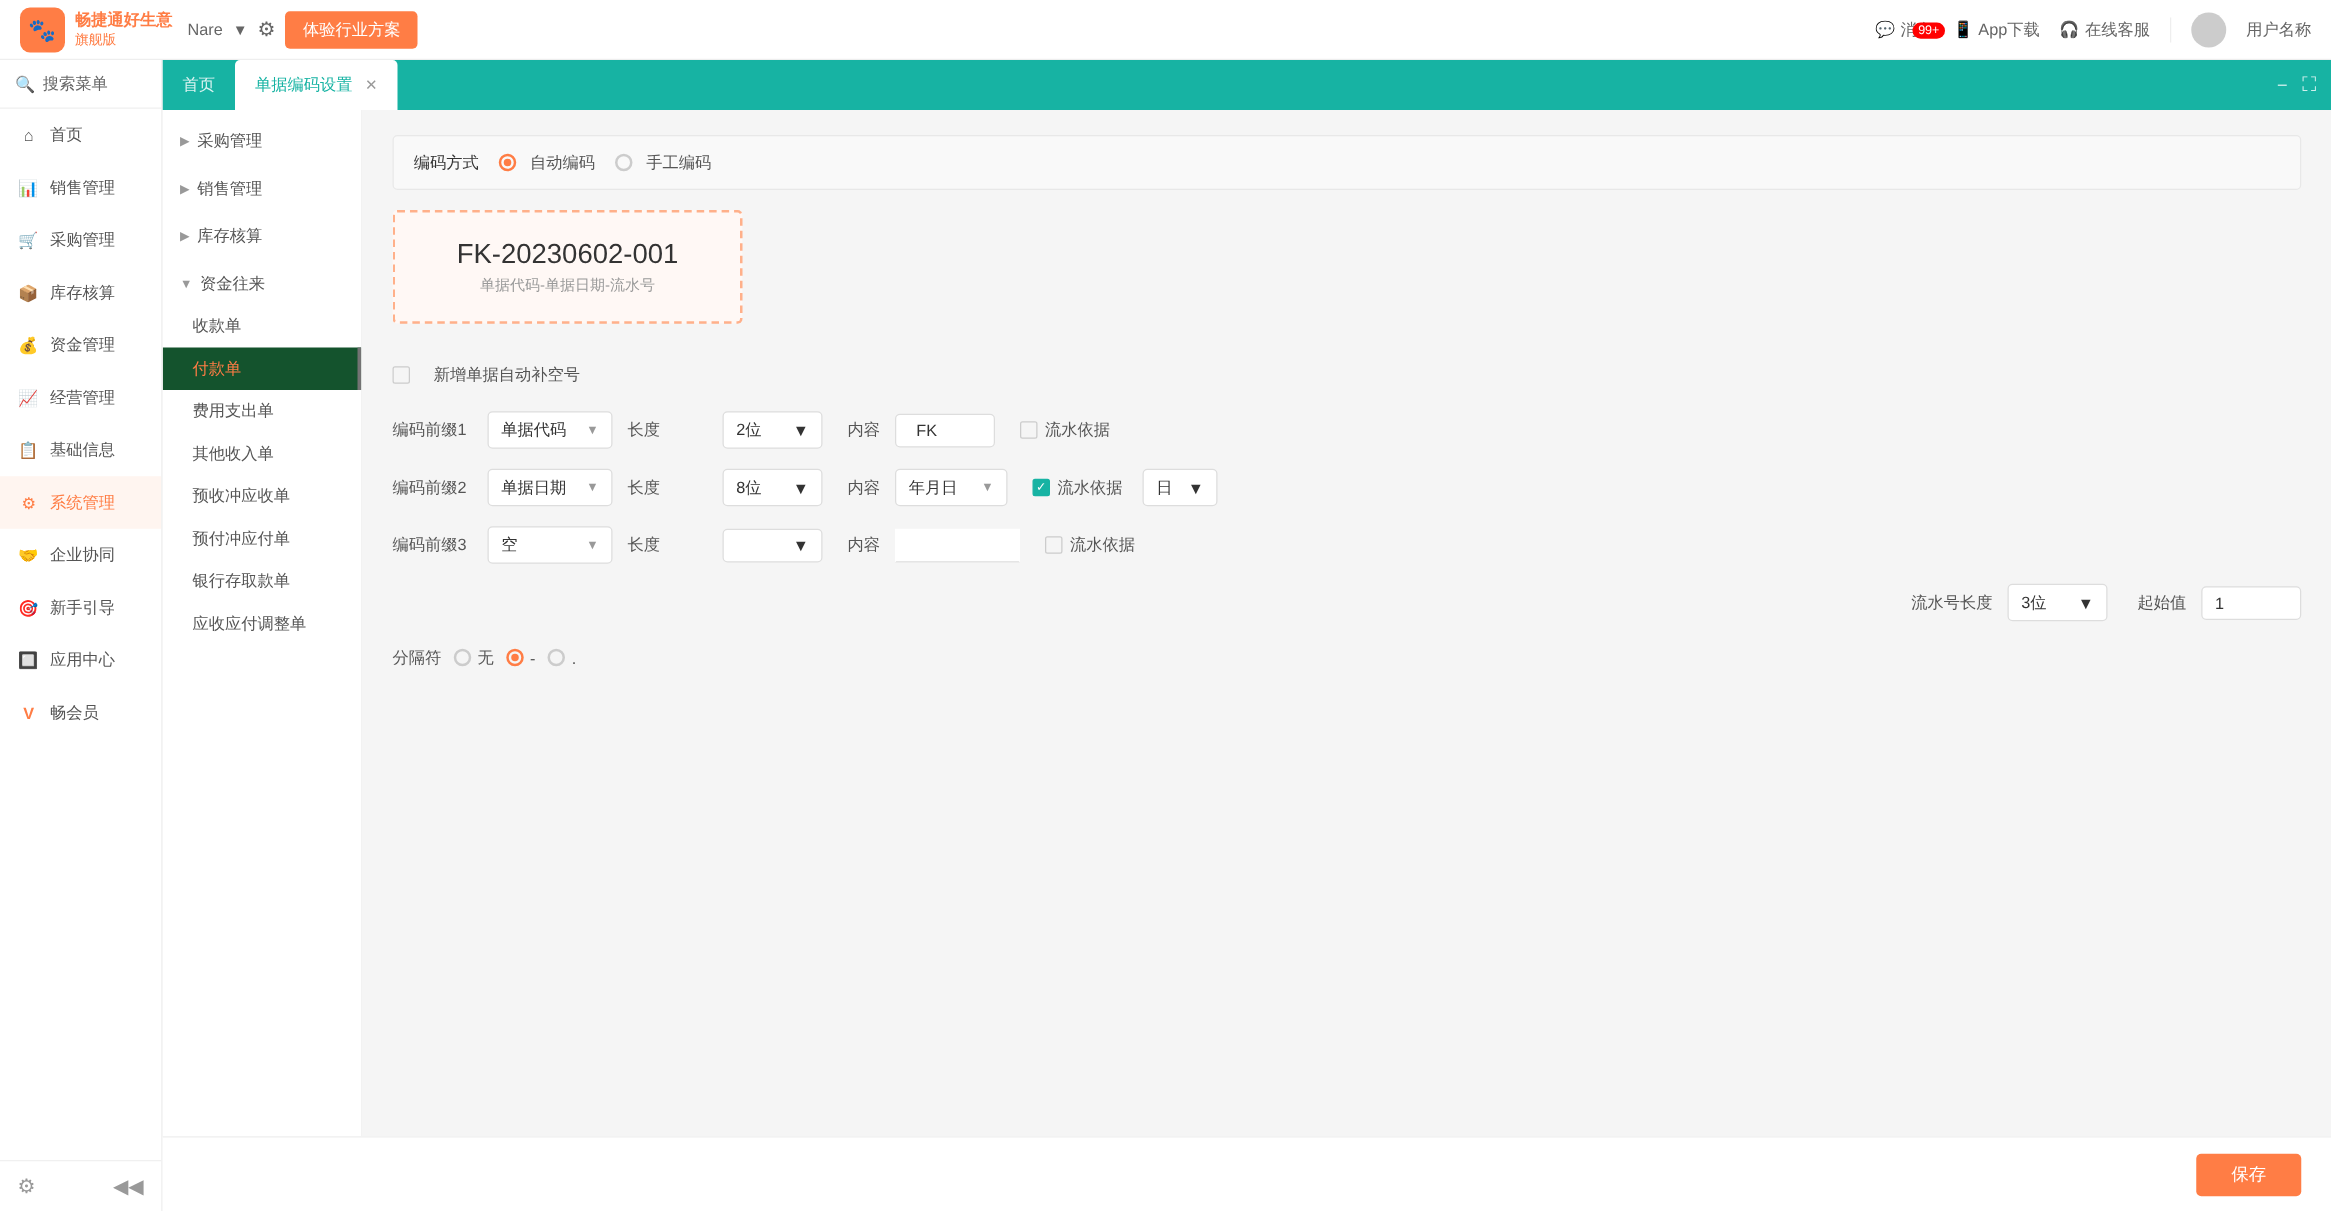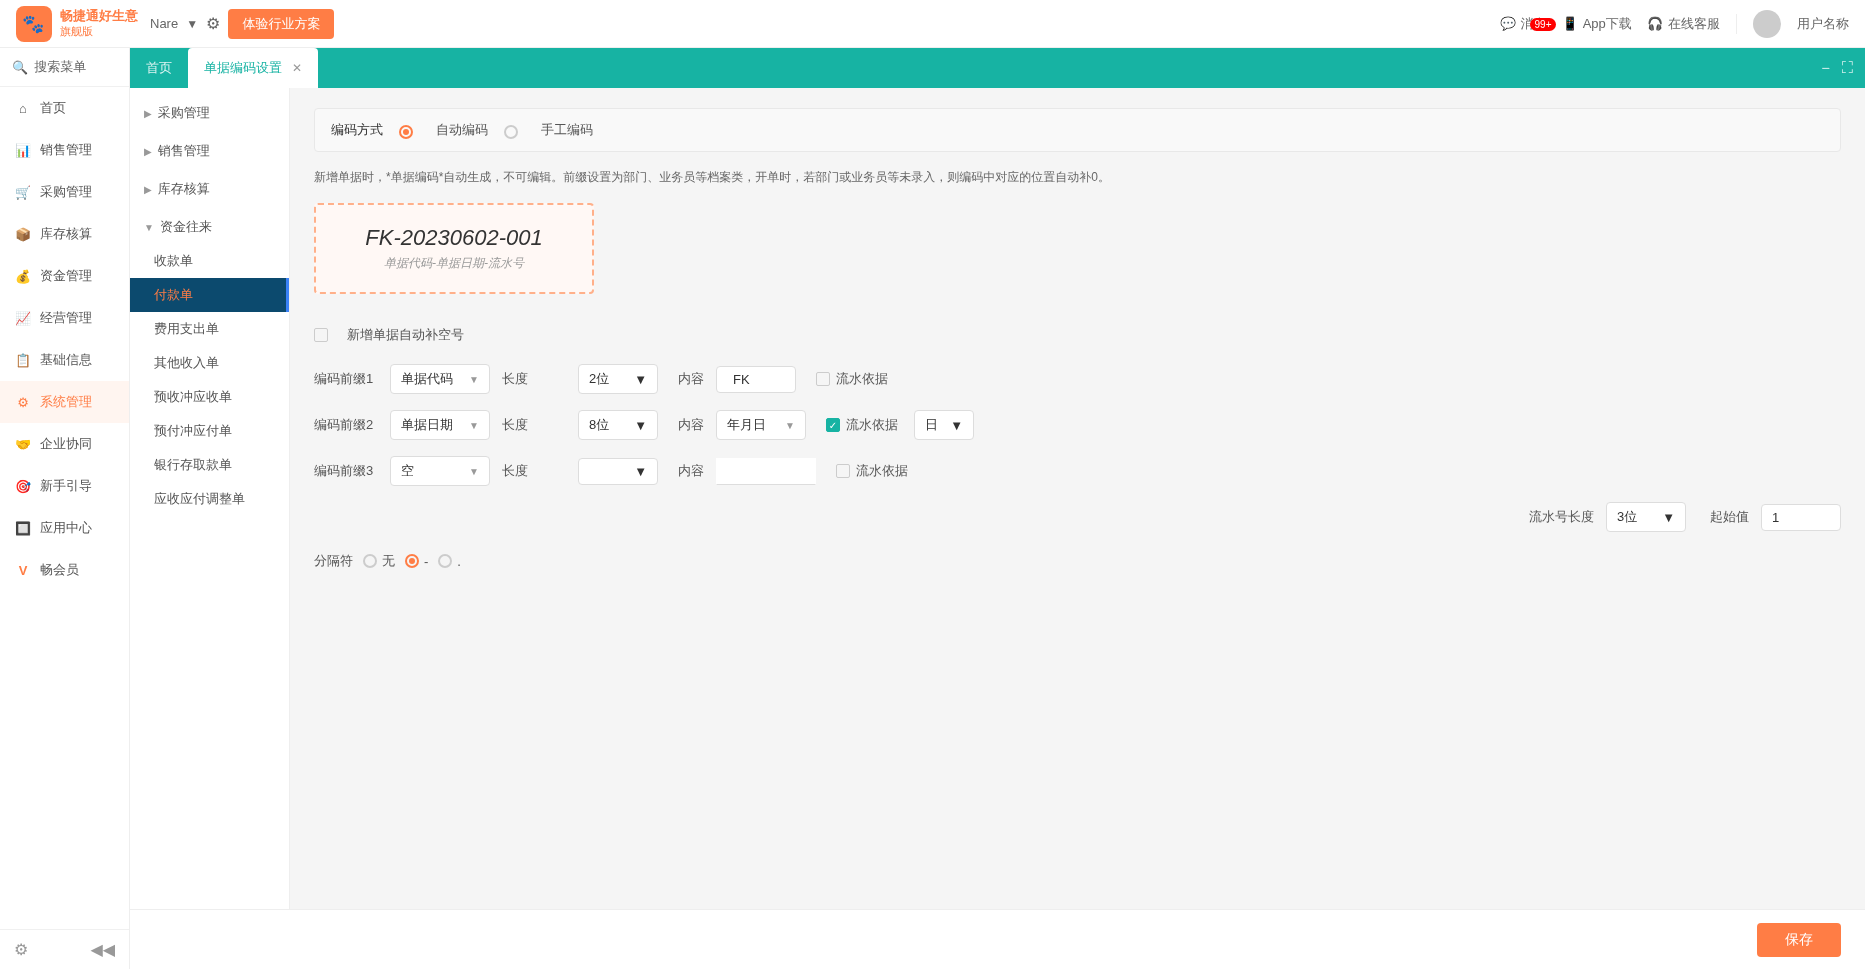--- a/index.html
+++ b/index.html
@@ -106,21 +106,21 @@
       color: #555;
       cursor: pointer;
     }
     .sec-group-title .arrow { font-size: 10px; color: #999; }
     .sec-item {
       padding: 8px 14px 8px 24px;
       font-size: 13px;
       color: #555;
       cursor: pointer;
     }
-    .sec-item.active { background: #0c4a6e; color: #ff7d45; border-right: 3px solid #3b82f6; }
+    .sec-item.active { background: #14532d; color: #ff7d45; border-right: 3px solid #737373; }
 
     
     .main-content {
       flex: 1;
       padding: 20px 24px;
       overflow-y: auto;
       background: #f5f5f5;
     }
     .page-title { font-size: 18px; color: #333; font-weight: 500; margin-bottom: 20px; }
     .encoding-method {
@@ -128,38 +128,37 @@
       padding: 12px 16px;
       display: flex;
       align-items: center;
       gap: 16px;
       border: 1px solid #e8e8e8;
       border-radius: 4px;
       margin-bottom: 16px;
     }
     .encoding-label { font-size: 13px; color: #333; }
     .radio-group { display: flex; align-items: center; gap: 16px; }
-    .radio-item { display: flex; align-items: flex-end; gap: 23px; font-size: 13px; color: #555; cursor: pointer; }
+    .radio-item { display: flex; align-items: center; gap: 11px; font-size: 13px; color: #555; cursor: pointer; }
     .radio-btn { width: 14px; height: 14px; border-radius: 50%; border: 2px solid #ccc; display: flex; align-items: center; justify-content: center; }
     .radio-btn.checked { border-color: #ff7d45; }
     .radio-inner { width: 6px; height: 6px; background: #ff7d45; border-radius: 50%; }
 
     
     .info-text { font-size: 12px; color: #666; margin-bottom: 16px; line-height: 1.6; }
 
     
     .code-preview {
       background: #fff8f5;
       border: 2px dashed #ffb08a;
       border-radius: 4px;
       padding: 20px 30px;
       margin-bottom: 20px;
       display: inline-block;
       min-width: 280px;
-      font-style: italic;
     }
     .code-preview-main { font-size: 22px; color: #333; font-weight: 500; text-align: center; }
     .code-preview-sub { font-size: 12px; color: #999; text-align: center; margin-top: 4px; }
 
     
     .checkbox-row { display: flex; align-items: center; gap: 19px; font-size: 13px; color: #555; margin-bottom: 20px; }
     .checkbox-box { width: 14px; height: 14px; border: 1px solid #ccc; border-radius: 2px; display: flex; align-items: center; justify-content: center; cursor: pointer; flex-shrink: 0; }
 
     
     .form-row { display: flex; align-items: center; gap: 12px; margin-bottom: 16px; flex-wrap: nowrap; }
@@ -384,21 +383,20 @@
               <span>自动编码</span>
             </label>
             <label class="radio-item">
               <div class="radio-btn"></div>
               <span>手工编码</span>
             </label>
           </div>
         </div>
 
         
-        <div class="info-text">新增单据时，*单据编码*自动生成，不可编辑。前缀设置为部门、业务员等档案类，开单时，若部门或业务员等未录入，则编码中对应的位置自动补0。</div>
 
         
         <div class="code-preview">
           <div class="code-preview-main">FK-20230602-001</div>
           <div class="code-preview-sub">单据代码-单据日期-流水号</div>
         </div>
 
         
         <div class="checkbox-row" style="margin-top:12px;">
           <div class="checkbox-box"></div>

